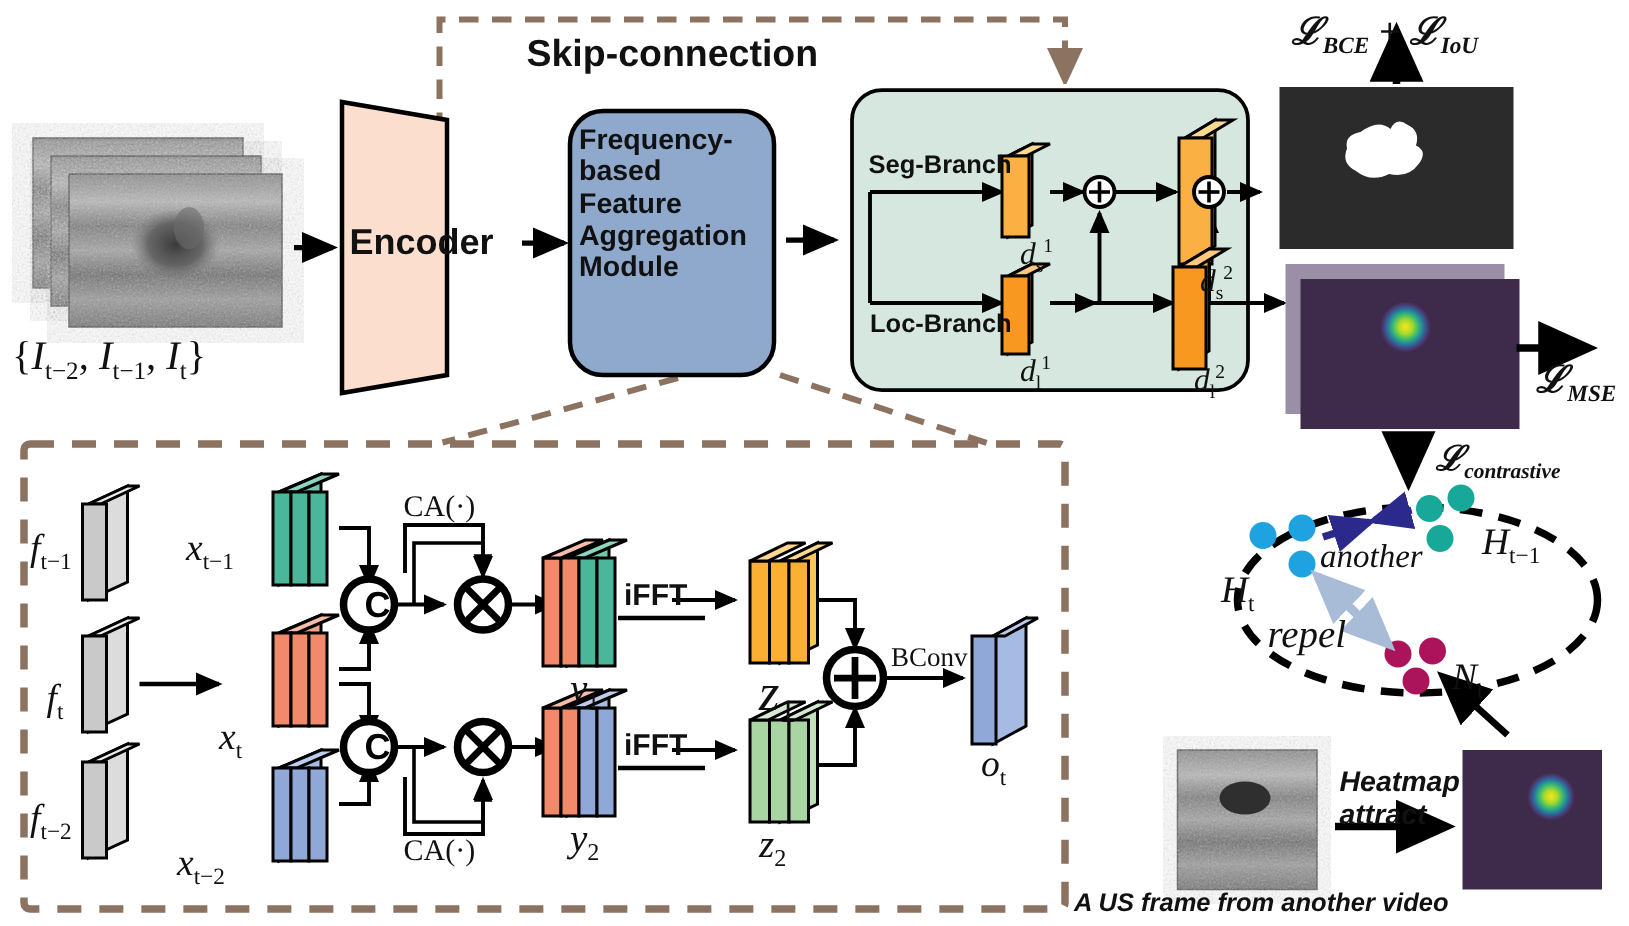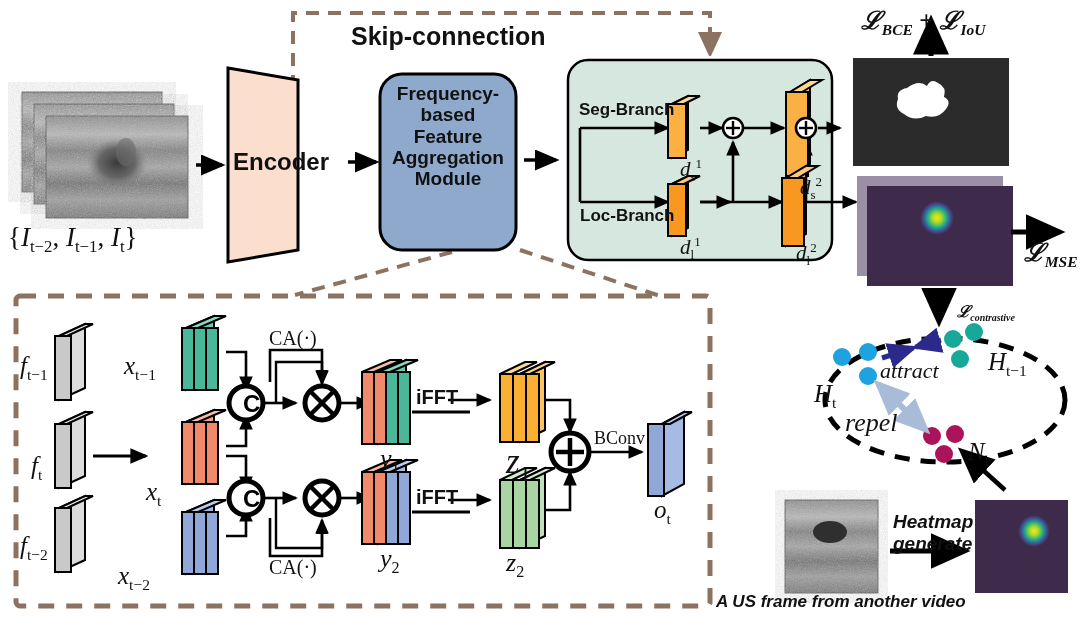--- a/index.html
+++ b/index.html
@@ -333,52 +333,52 @@
   <line x1="412" y1="412" x2="470" y2="412" stroke="#000" stroke-width="3"></line>
   <line x1="412" y1="512" x2="470" y2="512" stroke="#000" stroke-width="3"></line>
 </svg>
 
 <div class="lbl bold" style="left:351px;top:22px;font-size:25px;">Skip-connection</div>
 
 <div class="lbl mathu" style="left:8px;top:222px;font-size:27px;">{<i>I</i><sub>t−2</sub>,&nbsp;<i>I</i><sub>t−1</sub>,&nbsp;<i>I</i><sub>t</sub>}</div>
 
 <div class="lbl bold" style="left:233px;top:148px;font-size:24px;">Encoder</div>
 
-<div class="lbl bold" style="left:386px;top:83px;font-size:19px;width:124px;text-align:center;line-height:1.12;">
+<div class="lbl bold" style="left:386px;top:83px;font-size:19px;width:124px;line-height:1.12;">
   <span>Frequency-</span><br>
   <span>based</span><br>
   <span>Feature</span><br>
   <span>Aggregation</span><br>
   <span>Module</span>
 </div>
 
 <div class="lbl bold" style="left:579px;top:100px;font-size:17px;">Seg-Branch</div>
 <div class="lbl bold" style="left:580px;top:206px;font-size:17px;">Loc-Branch</div>
 
 <div class="lbl mathu" style="left:680px;top:156px;font-size:21px;"><i>d</i><sub>s</sub><sup>1</sup></div>
 <div class="lbl mathu" style="left:800px;top:174px;font-size:21px;"><i>d</i><sub>s</sub><sup>2</sup></div>
 <div class="lbl mathu" style="left:680px;top:234px;font-size:21px;"><i>d</i><sub>l</sub><sup>1</sup></div>
 <div class="lbl mathu" style="left:796px;top:240px;font-size:21px;"><i>d</i><sub>l</sub><sup>2</sup></div>
 
 <div class="lbl cal" style="left:861px;top:2px;font-size:25px;">ℒ<sub>BCE</sub> + ℒ<sub>IoU</sub></div>
 
 <div class="lbl cal" style="left:1024px;top:234px;font-size:25px;">ℒ<sub>MSE</sub></div>
 
-<div class="lbl cal" style="left:957px;top:300px;font-size:16px;">ℒ<sub>contrastive</sub></div>
+<div class="lbl cal" style="left:957px;top:288px;font-size:23px;">ℒ<sub>contrastive</sub></div>
 
 <div class="lbl mathu" style="left:814px;top:380px;font-size:25px;"><i>H</i><sub>t</sub></div>
 <div class="lbl mathu" style="left:988px;top:348px;font-size:25px;"><i>H</i><sub>t−1</sub></div>
 <div class="lbl mathu" style="left:968px;top:438px;font-size:25px;"><i>N</i><sub>t</sub></div>
 
-<div class="lbl mathi" style="left:880px;top:358px;font-size:22px;">attract</div>
+<div class="lbl mathi" style="left:880px;top:358px;font-size:22px;">another</div>
 <div class="lbl mathi" style="left:845px;top:408px;font-size:26px;">repel</div>
 
 <div class="lbl bold mathi" style="left:893px;top:511px;font-size:19px;line-height:1.15;font-family:'Liberation Sans',sans-serif;">
   <span>Heatmap</span><br>
-  <span>generate</span>
+  <span>attract</span>
 </div>
 
 <div class="lbl bold mathi" style="left:716px;top:592px;font-size:17px;font-family:'Liberation Sans',sans-serif;">A US frame from another video</div>
 
 <div class="lbl mathu" style="left:20px;top:352px;font-size:25px;"><i>f</i><sub>t−1</sub></div>
 <div class="lbl mathu" style="left:31px;top:452px;font-size:25px;"><i>f</i><sub>t</sub></div>
 <div class="lbl mathu" style="left:20px;top:532px;font-size:25px;text-align:center;"><i>f</i><sub>t−2</sub></div>
 
 <div class="lbl mathu" style="left:124px;top:352px;font-size:25px;"><i>x</i><sub>t−1</sub></div>
 <div class="lbl mathu" style="left:146px;top:478px;font-size:25px;"><i>x</i><sub>t</sub></div>

